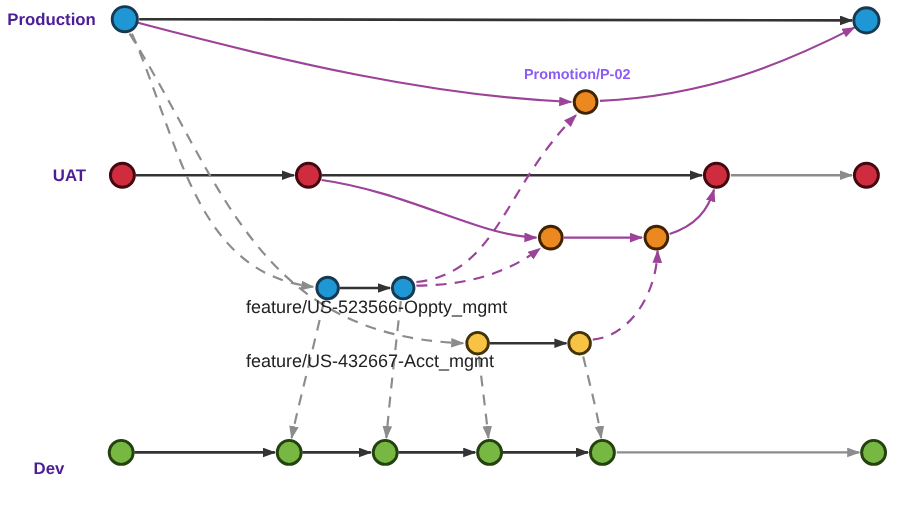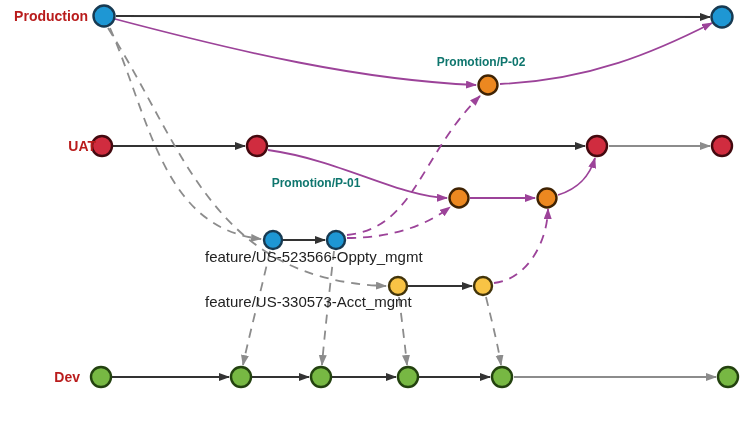--- a/index.html
+++ b/index.html
@@ -6,24 +6,24 @@
   .stage{
     position:relative;
     width:750px;height:422px;
     background:#ffffff;
     font-family:"Liberation Sans", sans-serif;
     overflow:hidden;
   }
   .stage svg{position:absolute;left:0;top:0;}
   .lbl{position:absolute;white-space:nowrap;}
   .lane-lbl{
-    font-size:14px;font-weight:bold;color:#b91c1c;text-align:right;
+    font-size:14px;font-weight:bold;color:#4c1d95;text-align:left;
   }
   .promo-lbl{
-    font-size:12px;font-weight:bold;color:#0f766e;text-align:center;
+    font-size:12px;font-weight:bold;color:#8b5cf6;text-align:center;
   }
   .feat-lbl{
     font-size:15px;color:#222222;text-align:center;
   }
 </style>
 </head>
 <body>
 
 <div class="stage">
   <svg width="750" height="422" viewBox="0 0 750 422">
@@ -79,19 +79,18 @@
       <circle cx="101" cy="377" r="10" fill="#77b843" stroke="#23420f" stroke-width="2.4"></circle>
       <circle cx="241" cy="377" r="10" fill="#77b843" stroke="#23420f" stroke-width="2.4"></circle>
       <circle cx="321" cy="377" r="10" fill="#77b843" stroke="#23420f" stroke-width="2.4"></circle>
       <circle cx="408" cy="377" r="10" fill="#77b843" stroke="#23420f" stroke-width="2.4"></circle>
       <circle cx="502" cy="377" r="10" fill="#77b843" stroke="#23420f" stroke-width="2.4"></circle>
       <circle cx="728" cy="377" r="10" fill="#77b843" stroke="#23420f" stroke-width="2.4"></circle>
     </svg>
 
   <div class="lbl lane-lbl" style="left:6px;top:8px;width:82px;">Production</div>
   <div class="lbl lane-lbl" style="left:44px;top:138px;width:52px;">UAT</div>
-  <div class="lbl lane-lbl" style="left:28px;top:369px;width:52px;">Dev</div>
+  <div class="lbl lane-lbl" style="left:28px;top:382px;width:52px;">Dev</div>
 
   <div class="lbl promo-lbl" style="left:431px;top:55px;width:100px;">Promotion/P-02</div>
-  <div class="lbl promo-lbl" style="left:266px;top:176px;width:100px;">Promotion/P-01</div>
   <div class="lbl feat-lbl" style="left:205px;top:248px;width:168px;">feature/US-523566-Oppty_mgmt</div>
-  <div class="lbl feat-lbl" style="left:205px;top:293px;width:168px;">feature/US-330573-Acct_mgmt</div>
+  <div class="lbl feat-lbl" style="left:205px;top:293px;width:168px;">feature/US-432667-Acct_mgmt</div>
 </div>
 
 </body></html>

